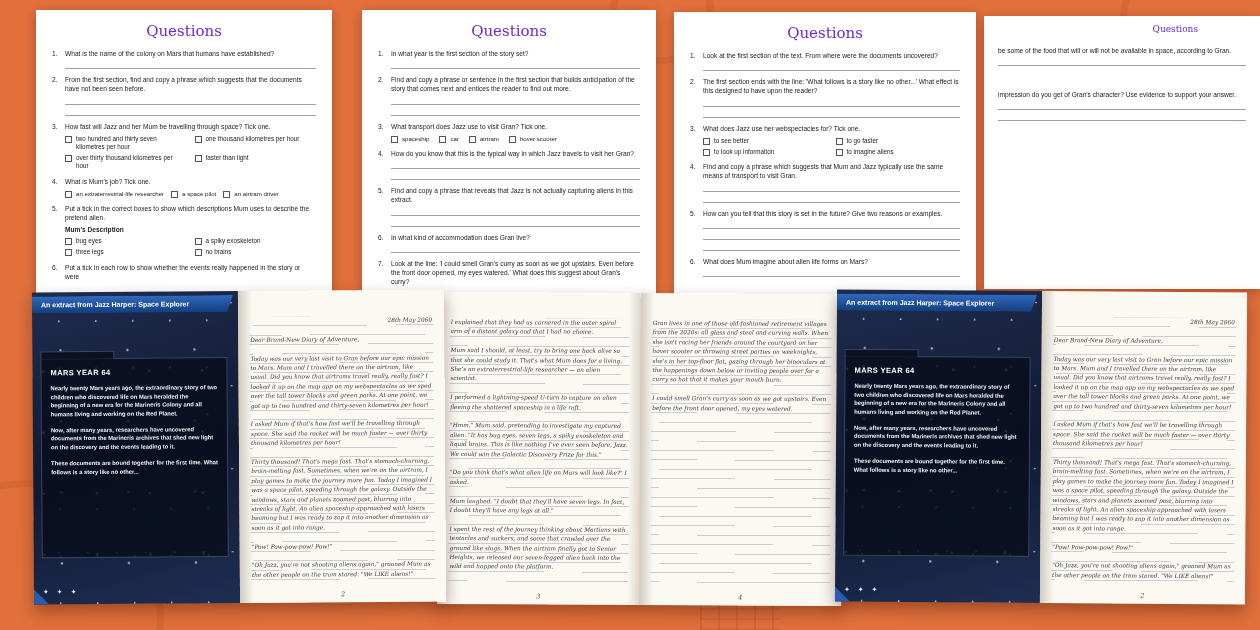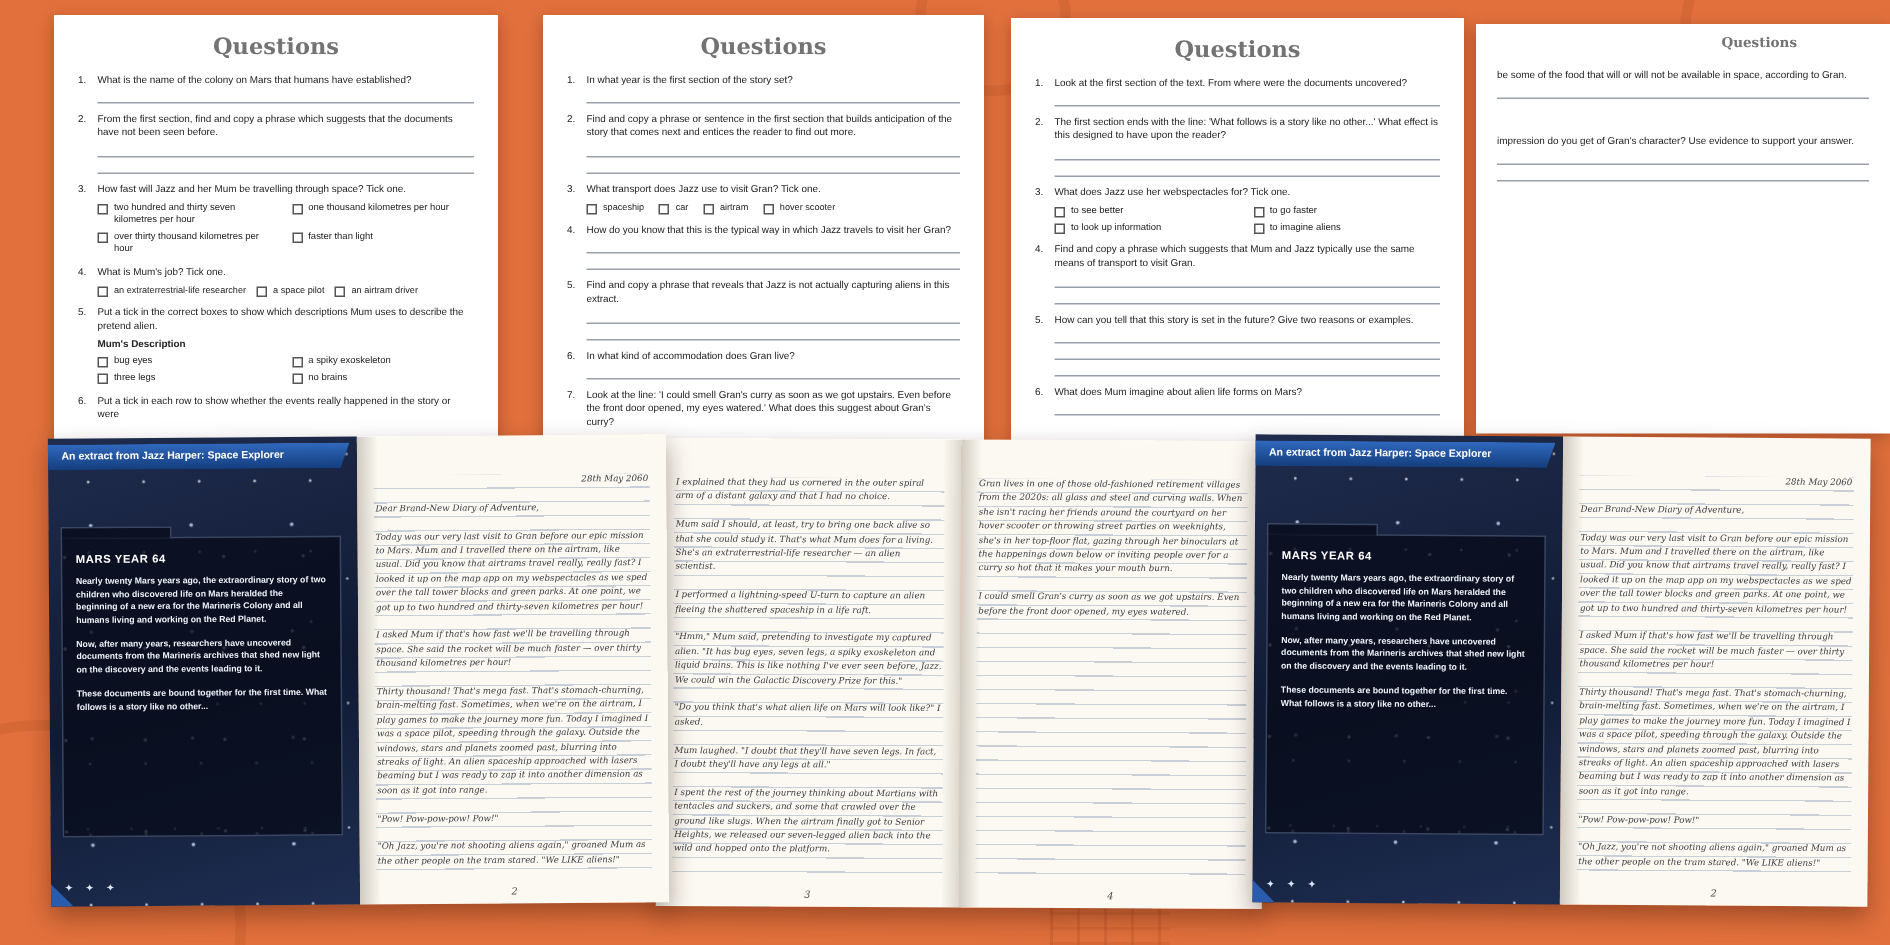--- a/index.html
+++ b/index.html
@@ -23,22 +23,22 @@
   .sheet{
     position:absolute;background:#ffffff;box-sizing:border-box;
     padding:10px 16px;overflow:hidden;
     box-shadow:0 3px 10px rgba(60,15,0,.32);
   }
   #ws0{left:36px;top:10px;width:296px;height:287px;z-index:2;}
   #ws1{left:362px;top:10px;width:294px;height:287px;z-index:2;}
   #ws2{left:674px;top:12px;width:302px;height:283px;z-index:2;}
   #ws3{left:984px;top:16px;width:276px;height:273px;z-index:1;padding:8px 14px;}
   .ws-title{
-    font-family:"DejaVu Serif",serif;font-weight:bold;font-size:15px;
-    color:#737373;text-align:center;margin:2px 0 9px;
+    font-family:"DejaVu Serif",serif;font-weight:normal;font-size:15px;
+    color:#6d28d9;text-align:center;margin:2px 0 9px;
   }
   #ws3 .ws-title{font-size:9px;text-align:right;padding-right:48px;margin:0 0 12px;}
   .question{margin-bottom:6px;}
   #ws3 .question{margin-bottom:24px;margin-top:6px;}
   .q-row{display:flex;font-size:6.6px;line-height:1.4;color:#222;}
   .q-num{width:13px;flex:none;}
   .q-text{flex:1;}
   .ans-line{border-bottom:1px solid #9aa0a8;height:10px;margin-left:13px;}
   #ws3 .ans-line{margin-left:0;}
   .q-sub{font-size:6.6px;font-weight:bold;margin:4px 0 1px 13px;color:#222;}

